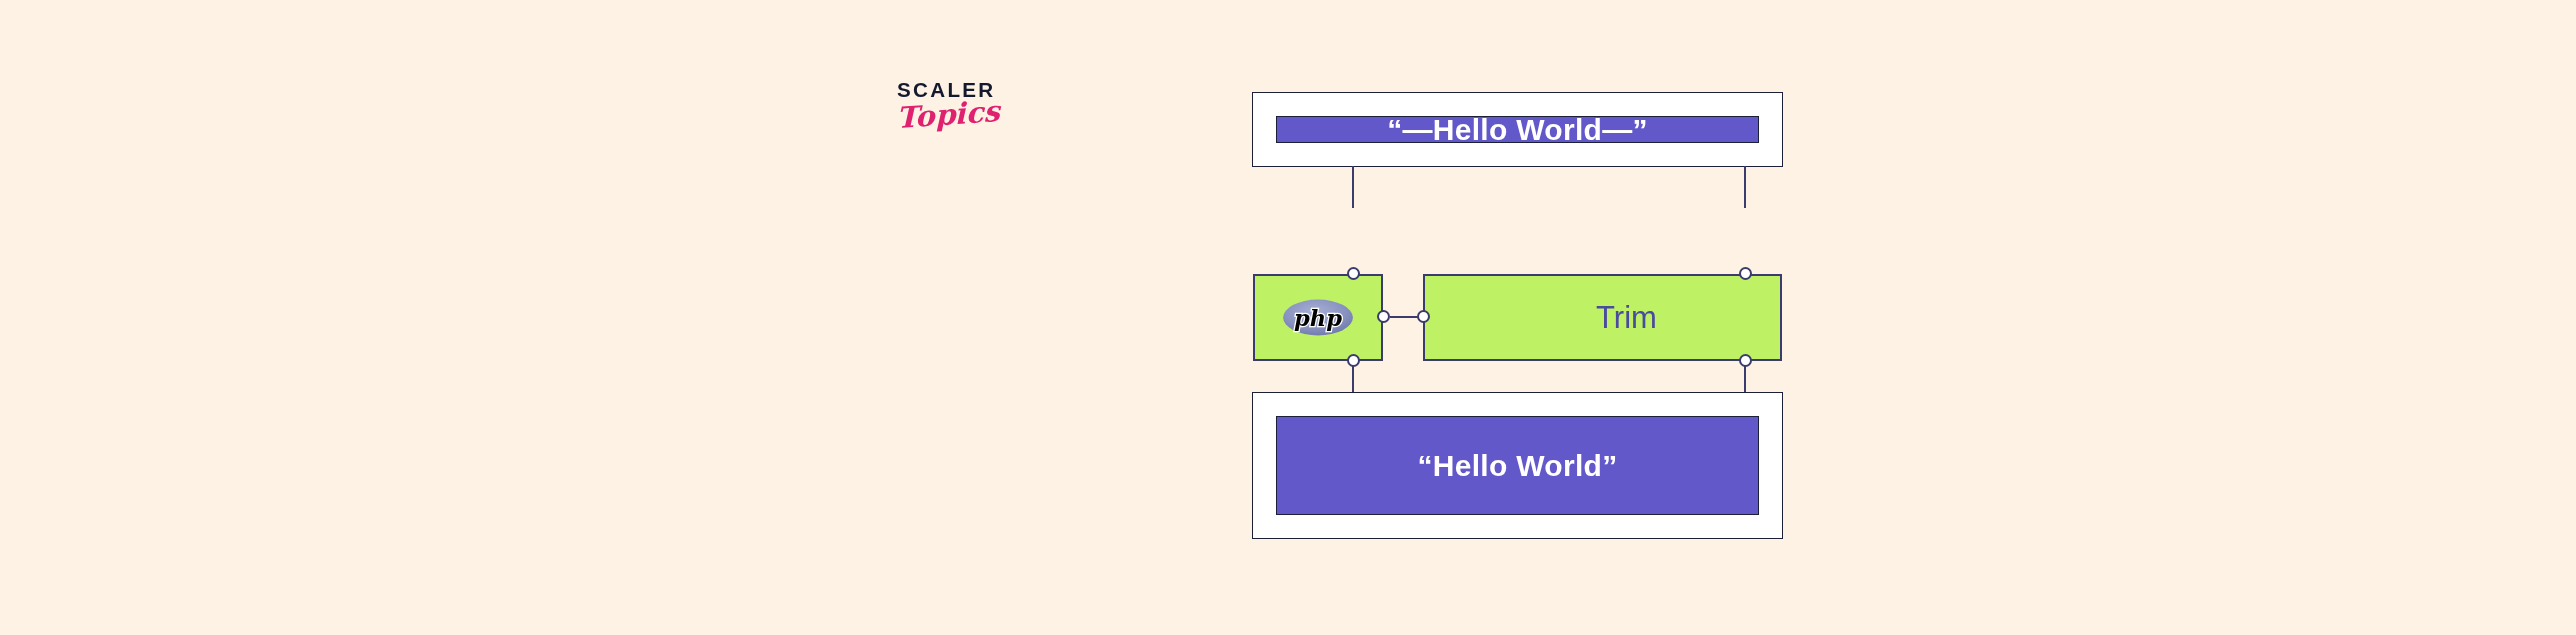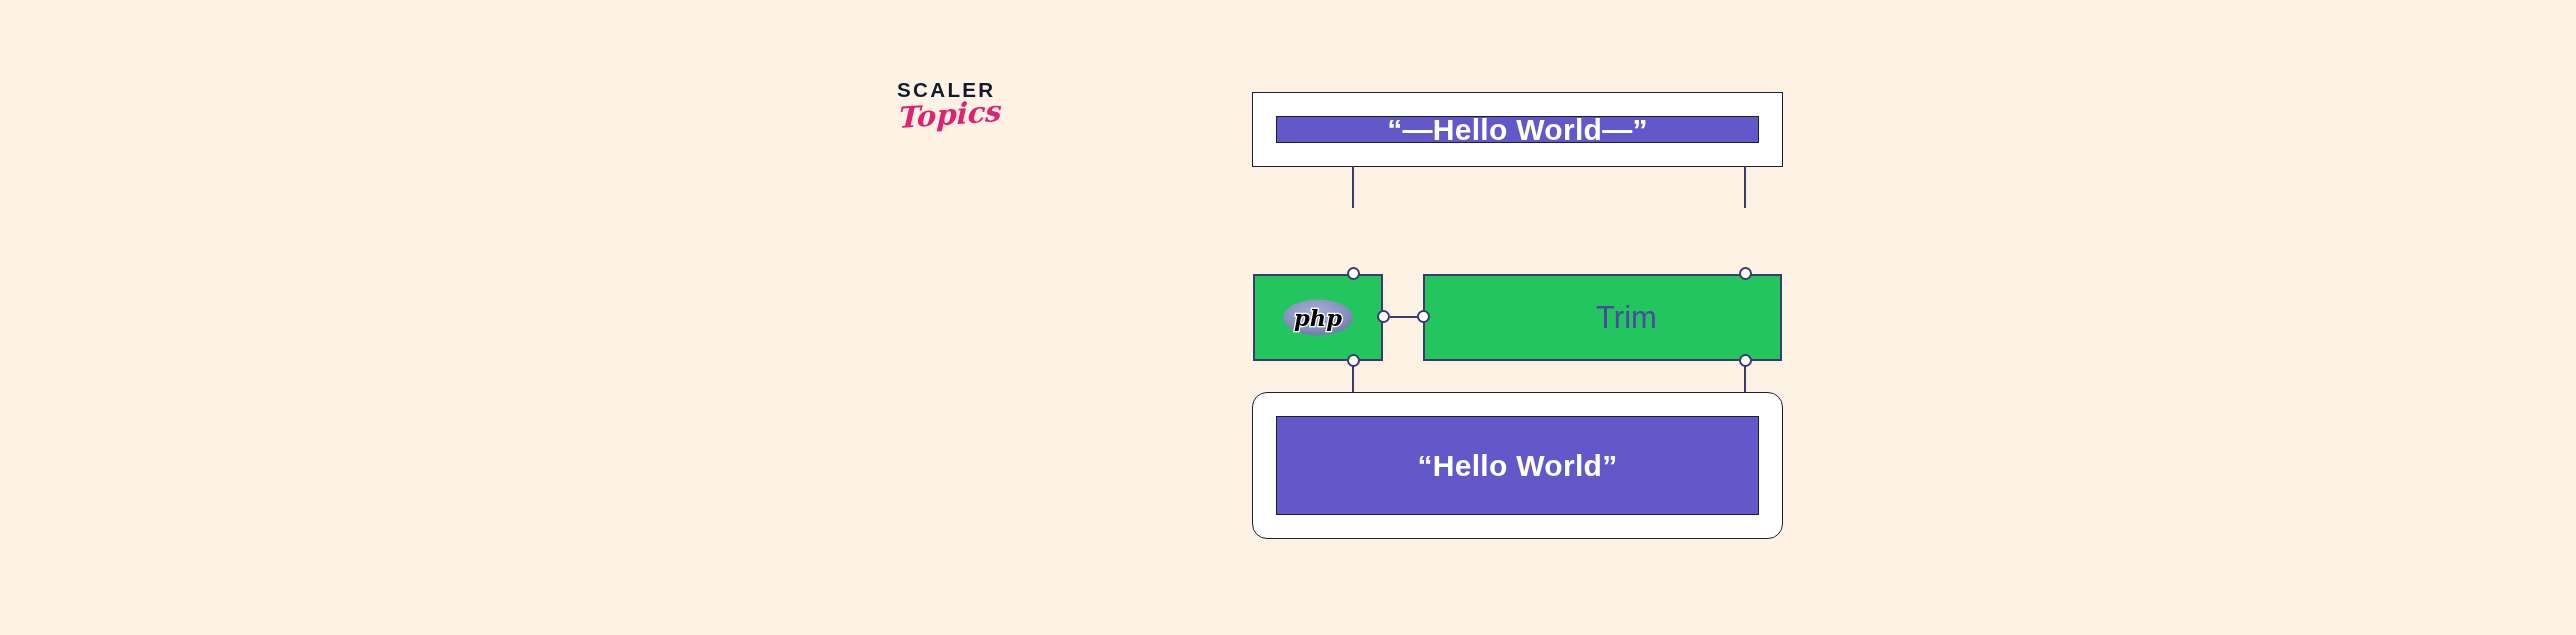--- a/index.html
+++ b/index.html
@@ -81,21 +81,21 @@
     font-weight: 700;
     font-size: 30px;
     letter-spacing: 0.3px;
     white-space: nowrap;
     line-height: 1;
   }
 
   
   .node-plain {
     position: absolute;
-    background: #22c55e;
+    background: #bef264;
     border: 2.1px solid #3B3B6E;
     box-sizing: border-box;
     display: flex;
     align-items: center;
     justify-content: center;
   }
   .node-plain .node-text {
     color: #4A4A9E;
     font-family: "Liberation Sans", sans-serif;
     font-weight: 400;
@@ -176,20 +176,20 @@
   <div class="node-plain" style="left:1423px; top:274px; width:359px; height:87px;padding-left:48px;">
     <span class="node-text">Trim</span>
   </div>
 
   <div class="conn-dot" style="left:1347px; top:354px;"></div>
   <div class="conn-line v" style="left:1352px; top:361px; height:32px;"></div>
 
   <div class="conn-dot" style="left:1739px; top:354px;"></div>
   <div class="conn-line v" style="left:1744px; top:361px; height:32px;"></div>
 
-  <div class="node-framed" style="left:1252px; top:392px; width:531px; height:147px;border-radius:15px;">
+  <div class="node-framed" style="left:1252px; top:392px; width:531px; height:147px;">
     <div class="node-framed-inner">
       <span class="node-text">“Hello World”</span>
     </div>
   </div>
 
 </div>
 
 
 </body></html>

